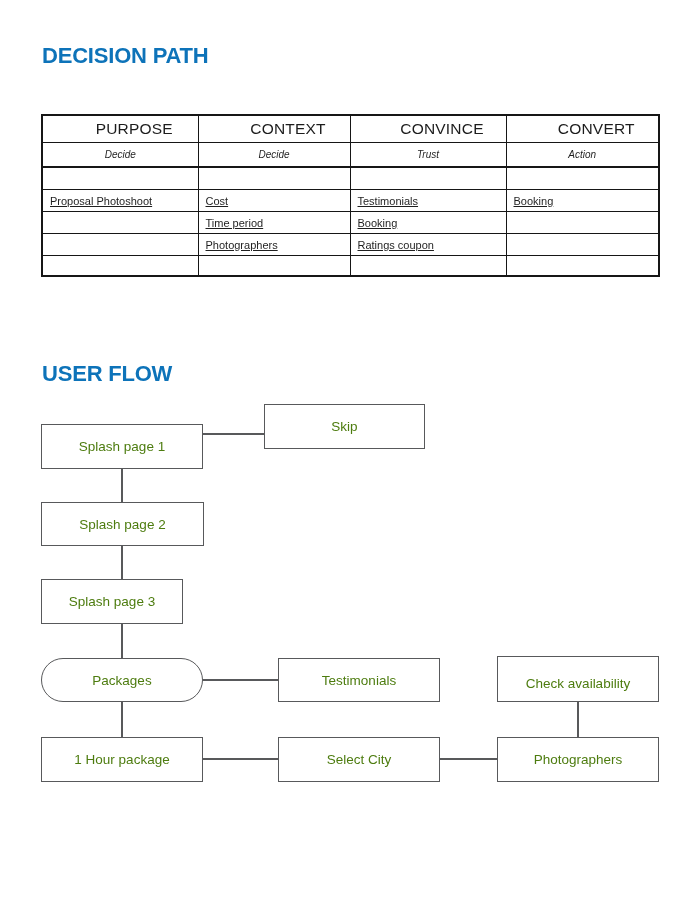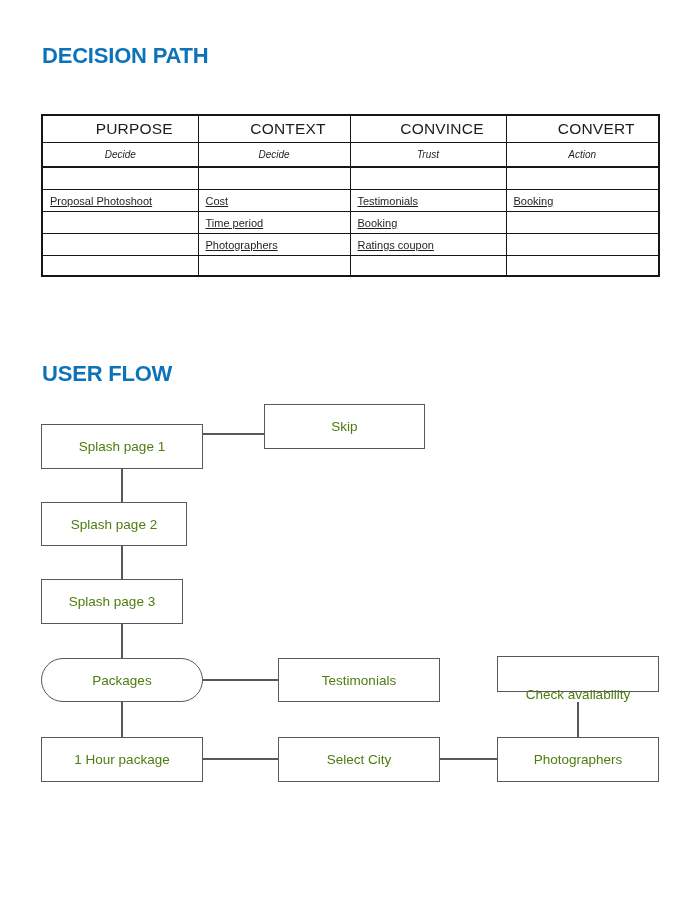--- a/index.html
+++ b/index.html
@@ -163,33 +163,33 @@
   <div class="vline" style="left:577px; top:702px; height:35px;"></div>
   <div class="hline" style="left:203px; top:758px; width:75px;"></div>
   <div class="hline" style="left:440px; top:758px; width:57px;"></div>
 
   <div class="flow-box" style="left:41px; top:424px; width:162px; height:45px;">
     <span>Splash page 1</span>
   </div>
   <div class="flow-box" style="left:264px; top:404px; width:161px; height:45px;">
     <span>Skip</span>
   </div>
-  <div class="flow-box" style="left:41px; top:502px; width:146px; height:44px;">
+  <div class="flow-box" style="left:41px; top:502px; width:163px; height:44px;">
     <span>Splash page 2</span>
   </div>
   <div class="flow-box" style="left:41px; top:579px; width:142px; height:45px;">
     <span>Splash page 3</span>
   </div>
   <div class="flow-box" style="left:41px; top:658px; width:162px; height:44px;border-radius:22px;">
     <span>Packages</span>
   </div>
   <div class="flow-box" style="left:278px; top:658px; width:162px; height:44px;">
     <span>Testimonials</span>
   </div>
-  <div class="flow-box" style="left:497px; top:656px; width:162px; height:36px; align-items:flex-start; padding-top:30px;">
+  <div class="flow-box" style="left:497px; top:656px; width:162px; height:46px; align-items:flex-start; padding-top:19px;">
     <span>Check availability</span>
   </div>
   <div class="flow-box" style="left:41px; top:737px; width:162px; height:45px;">
     <span>1 Hour package</span>
   </div>
   <div class="flow-box" style="left:278px; top:737px; width:162px; height:45px;">
     <span>Select City</span>
   </div>
   <div class="flow-box" style="left:497px; top:737px; width:162px; height:45px;">
     <span>Photographers</span>

